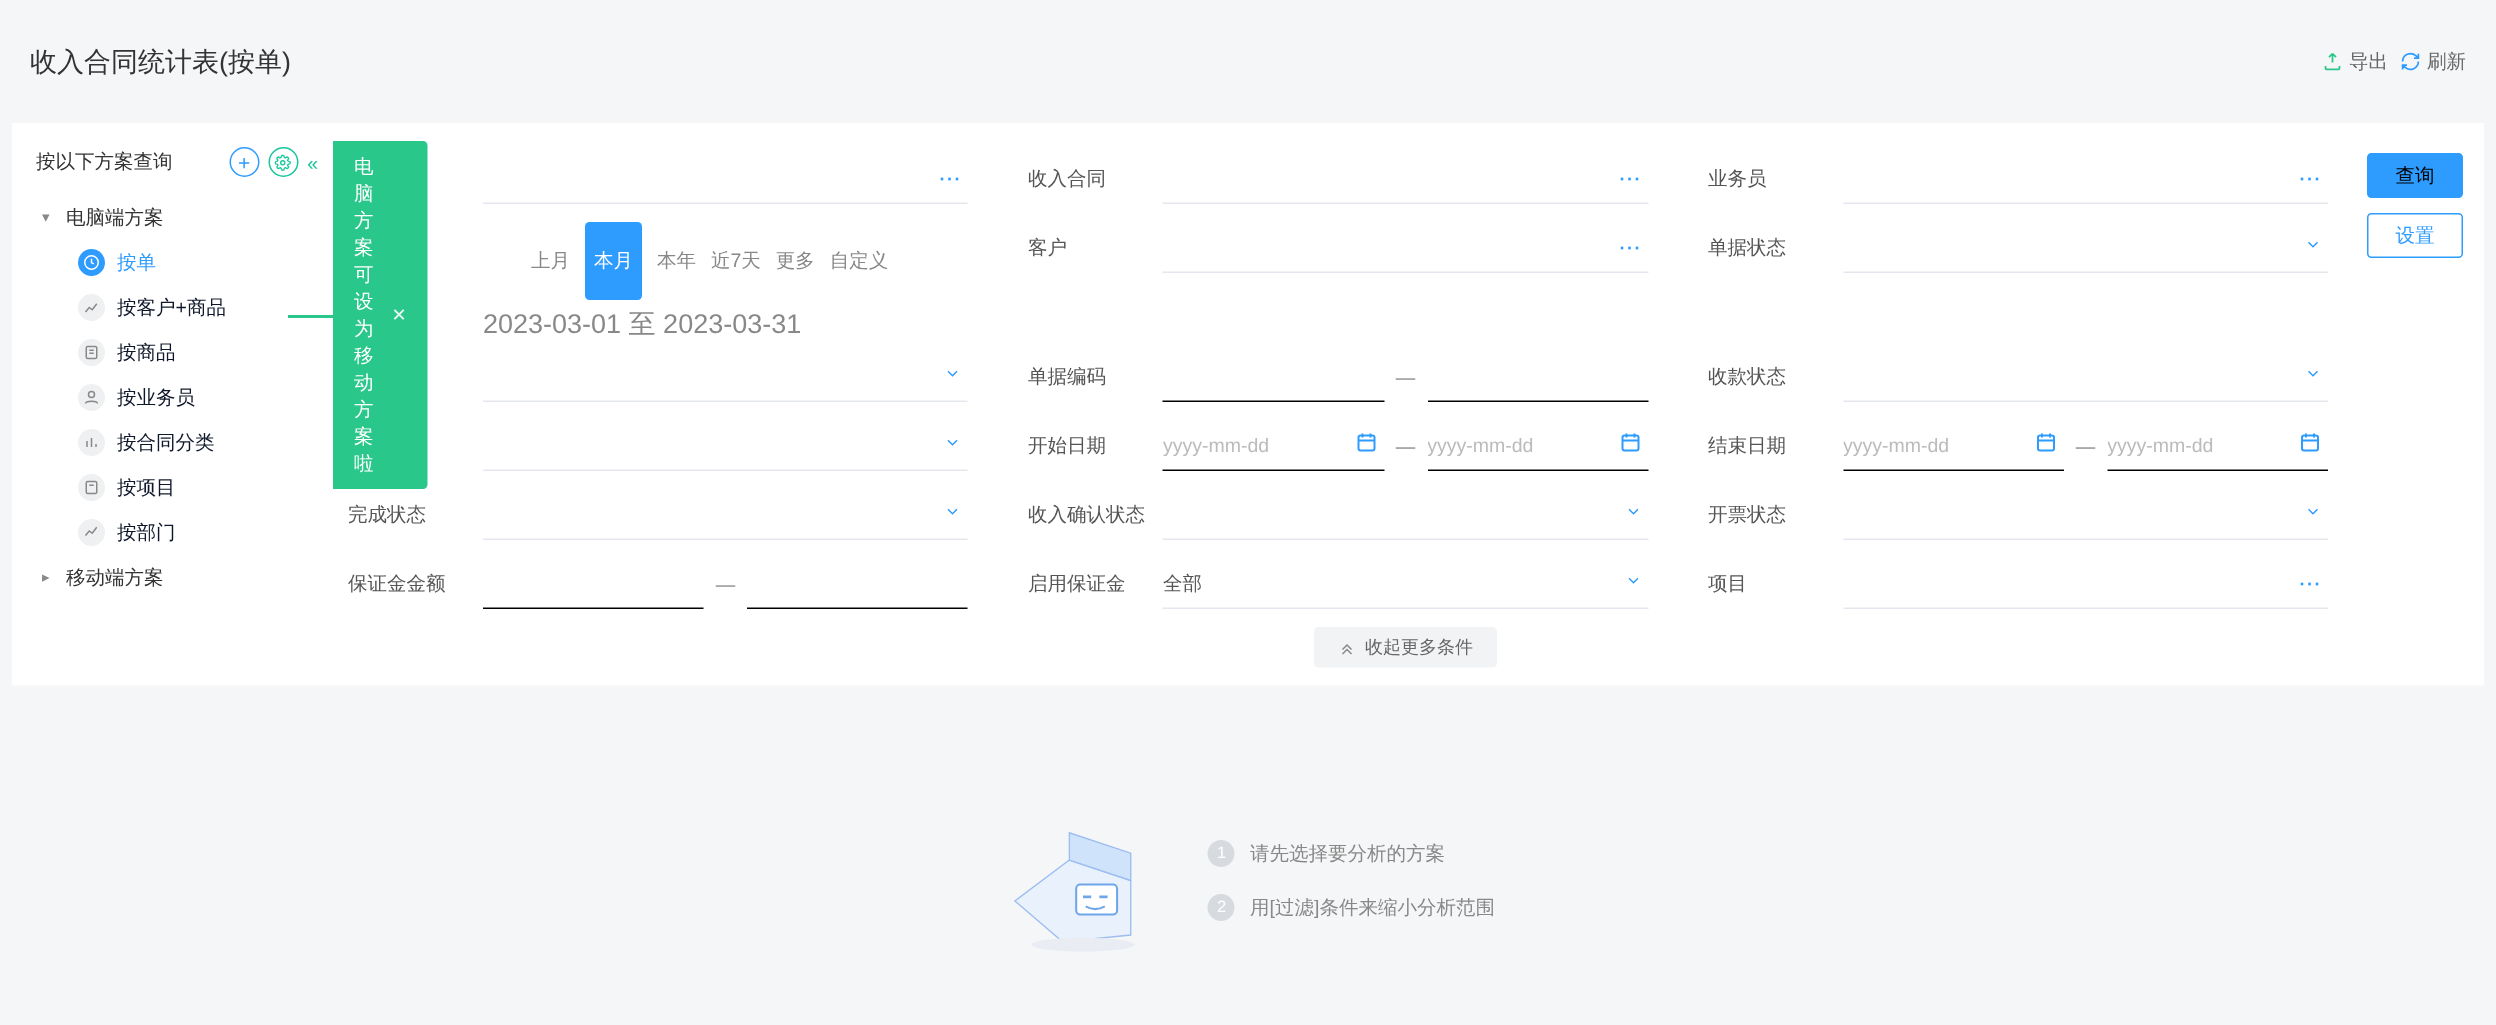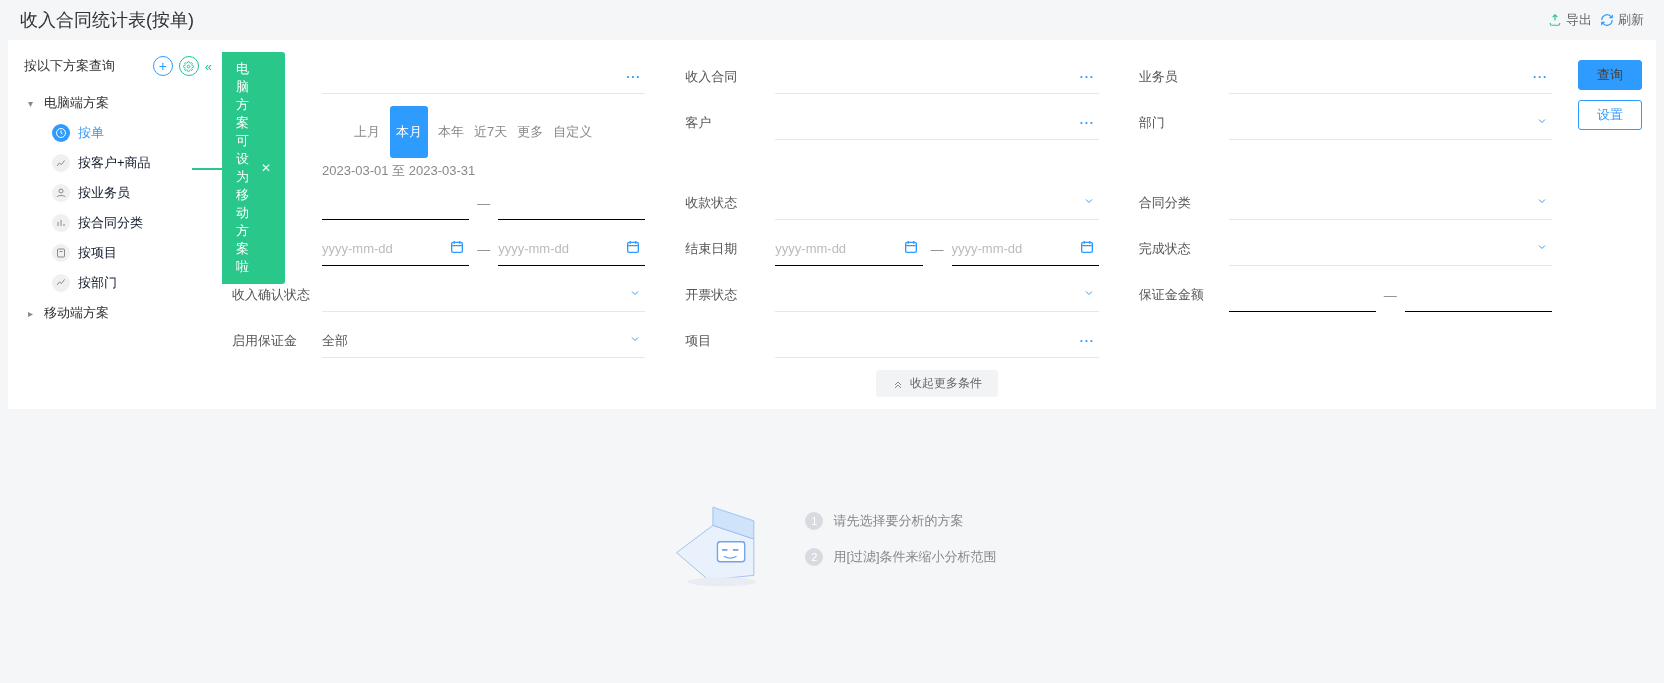--- a/index.html
+++ b/index.html
@@ -1,17 +1,17 @@
 <!DOCTYPE html>
 <html><head>
 <meta charset="utf-8">
 <style>
 *{box-sizing:border-box;margin:0;padding:0;}
 body{font-family:-apple-system,BlinkMacSystemFont,"Segoe UI","Microsoft YaHei",sans-serif;font-size:13px;color:#333;background:#f5f6f7;width:1664px;}
-.header{display:flex;align-items:center;justify-content:space-between;padding:8px 20px;background:#f5f6f7;}
+.header{display:flex;align-items:center;justify-content:space-between;padding:29px 20px;background:#f5f6f7;}
 .header-title{font-size:18px;color:#333;font-weight:400;}
 .header-actions{display:flex;gap:8px;align-items:center;}
 .header-action{display:flex;align-items:center;gap:4px;color:#666;cursor:pointer;font-size:13px;}
 .header-action .icon-svg{width:14px;height:14px;}
 .main-panel{margin:0 8px;background:#fff;display:flex;min-height:320px;}
 .sidebar{width:210px;border-right:0px solid #eee;padding:10px 0 10px 10px;position:relative;}
 .sidebar-header{display:flex;align-items:center;justify-content:space-between;padding:6px 6px;margin-bottom:6px;}
 .sidebar-title{font-size:13px;color:#333;font-weight:400;}
 .sidebar-header-icons{display:flex;gap:6px;align-items:center;}
 .circ-btn{width:20px;height:20px;border:1px solid #2e9bff;border-radius:50%;display:flex;align-items:center;justify-content:center;color:#2e9bff;cursor:pointer;font-size:14px;line-height:1;}
@@ -34,28 +34,28 @@
 .fr-label{width:90px;text-align:left;color:#555;font-size:13px;padding-right:10px;flex-shrink:0;}
 .fr-control{flex:1;border-bottom:1px solid #e4e7ed;height:34px;display:flex;align-items:center;position:relative;color:#555;}
 .fr-control.noborder{border-bottom:none;}
 .fr-control input{border:none;outline:none;width:100%;font-size:13px;background:transparent;color:#555;}
 .fr-control input::placeholder{color:#bbb;}
 .fr-suffix{position:absolute;right:4px;color:#2e9bff;font-size:12px;}
 .fr-suffix.cal{color:#2e9bff;}
 .date-quick{display:flex;flex-wrap:wrap;gap:10px;align-items:center;color:#888;font-size:13px;width:100%;margin-left:32px;}
 .dq-item{cursor:pointer;}
 .dq-item.active{background:#2e9bff;color:#fff;padding:17px 6px;border-radius:3px;}
-.date-range-text{width:100%;color:#888;font-size:13px;margin-top:4px;}
+.date-range-text{width:100%;color:#888;font-size:18px;margin-top:4px;}
 .range-pair{display:flex;align-items:center;gap:8px;width:100%;}
 .range-pair .rp-input{flex:1;border-bottom:1px solid #000000;height:34px;position:relative;display:flex;align-items:center;}
 .range-pair .rp-input input{border:none;outline:none;width:100%;font-size:13px;background:transparent;}
 .range-dash{color:#888;}
 .side-actions{width:90px;display:flex;flex-direction:column;gap:10px;align-items:flex-end;padding-top:6px;padding-left:6px;}
 .btn{padding:5px 18px;font-size:13px;border-radius:3px;cursor:pointer;border:1px solid #2e9bff;background:#fff;color:#2e9bff;text-align:center;}
-.btn.primary{background:#2e9bff;color:#404040;}
+.btn.primary{background:#2e9bff;color:#000000;}
 .collapse-bar{display:flex;justify-content:center;padding:6px 0 12px;}
 .collapse-btn{background:#f2f3f5;padding:5px 16px;border-radius:3px;color:#666;font-size:12px;cursor:pointer;display:flex;align-items:center;gap:6px;}
 .empty-zone{padding:80px 0 60px;display:flex;justify-content:center;align-items:center;gap:28px;}
 .empty-illust{width:110px;height:100px;position:relative;}
 .empty-illust svg{width:100%;height:100%;}
 .empty-steps{display:flex;flex-direction:column;gap:18px;}
 .empty-step{display:flex;align-items:center;gap:10px;color:#888;font-size:13px;}
 .step-num{width:18px;height:18px;border-radius:50%;background:#d7dbe0;color:#fff;display:flex;align-items:center;justify-content:center;font-size:11px;}
 .filters-and-actions{display:flex;}
 .filters-col{flex:1;}
@@ -124,20 +124,29 @@
         <span class="ti-icon">
             <svg width="12" height="12" viewBox="0 0 24 24" fill="none" stroke="currentColor" stroke-width="2">
               <path d="M4 18l5-6 4 3 6-8"></path>
             </svg>
           </span>
         <span>按客户+商品</span>
       </div>
       <div class="tree-item">
         <span class="ti-icon">
             <svg width="12" height="12" viewBox="0 0 24 24" fill="none" stroke="currentColor" stroke-width="2">
+              <rect x="5" y="4" width="14" height="16" rx="2"></rect>
+              <path d="M9 9h6M9 13h6"></path>
+            </svg>
+          </span>
+        <span>按商品</span>
+      </div>
+      <div class="tree-item">
+        <span class="ti-icon">
+            <svg width="12" height="12" viewBox="0 0 24 24" fill="none" stroke="currentColor" stroke-width="2">
               <circle cx="12" cy="8" r="4"></circle>
               <path d="M4 20c0-4 16-4 16 0"></path>
             </svg>
           </span>
         <span>按业务员</span>
       </div>
       <div class="tree-item">
         <span class="ti-icon">
             <svg width="12" height="12" viewBox="0 0 24 24" fill="none" stroke="currentColor" stroke-width="2">
               <path d="M6 18V10M12 18V6M18 18v-4"></path>
@@ -204,20 +213,28 @@
                 <span class="dq-item">更多</span>
                 <span class="dq-item">自定义</span>
               </div>
               <div class="date-range-text">2023-03-01 至 2023-03-31</div>
             </div>
           </div>
           <div class="filter-row">
             <div class="fr-label">客户</div>
             <div class="fr-control">
               <span class="fr-suffix dots">···</span>
+            </div>
+          </div>
+          <div class="filter-row">
+            <div class="fr-label">单据状态</div>
+            <div class="fr-control">
+              <span class="fr-suffix"><svg class="chev-down" viewBox="0 0 24 24" fill="none" stroke="#2e9bff" stroke-width="2">
+                    <path d="M6 9l6 6 6-6"></path>
+                  </svg></span>
             </div>
           </div>
 
           <div class="filter-row">
             <div class="fr-label">部门</div>
             <div class="fr-control">
               <span class="fr-suffix"><svg class="chev-down" viewBox="0 0 24 24" fill="none" stroke="#2e9bff" stroke-width="2">
                     <path d="M6 9l6 6 6-6"></path>
                   </svg></span>
             </div>

